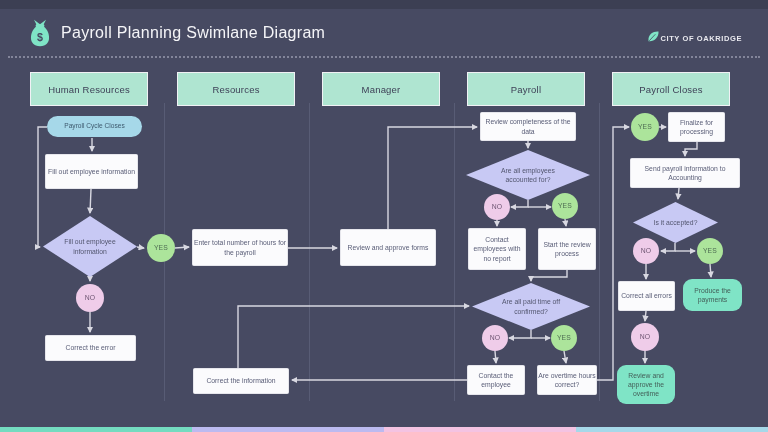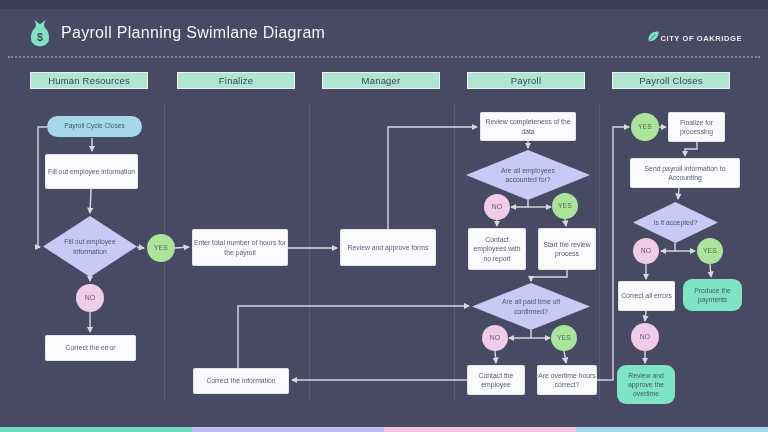--- a/index.html
+++ b/index.html
@@ -11,21 +11,21 @@
   html,body{margin:0;padding:0;background:#2b2d3d;}
   .stage{position:relative;width:768px;height:432px;background:var(--bg);overflow:hidden;
          font-family:"Liberation Sans",sans-serif;}
   .top-strip{position:absolute;left:0;top:0;width:768px;height:9px;background:var(--top-strip);}
   .title{position:absolute;left:61px;top:24px;font-size:16px;letter-spacing:.3px;
          color:var(--title-color);font-weight:500;}
   .bag{position:absolute;left:26px;top:18px;}
   .brand{position:absolute;right:26px;top:30px;display:flex;align-items:flex-end;}
   .brand-label{font-size:7.5px;font-weight:bold;letter-spacing:.6px;color:#E9E9EF;}
   .dotted-sep{position:absolute;left:8px;top:56px;width:752px;border-top:2px dotted #83859A;}
-  .lane-h{position:absolute;top:72px;height:17px;width:118px;background:var(--mint);
+  .lane-h{position:absolute;top:72px;height:34px;width:118px;background:var(--mint);
           border:1.5px solid var(--mint-border);box-sizing:border-box;display:flex;align-items:center;
           justify-content:center;font-size:9.5px;color:var(--mint-text);letter-spacing:.2px;z-index:3;}
   svg.layer{position:absolute;left:0;top:0;z-index:1;}
   .node{position:absolute;display:flex;align-items:center;justify-content:center;text-align:center;
         color:var(--text-dark);font-size:6.8px;line-height:1.35;box-sizing:border-box;z-index:2;}
   .rect{background:var(--node-white);border:1px solid var(--node-border);border-radius:1.5px;}
   .pill{background:var(--start-blue);border-radius:12px;font-size:6.6px;color:#3E5A6E;}
   .diamond{background:var(--diamond);clip-path:polygon(50% 0,100% 50%,50% 100%,0 50%);color:#53566F;}
   .diamond .dtxt{width:62%;}
   .circle{border-radius:50%;letter-spacing:.2px;}
@@ -54,21 +54,21 @@
   <div class="brand">
     <svg width="13" height="13" viewBox="0 0 14 14">
       <path d="M1.6 12 C0.8 4.4 6.8 1.2 12.4 1.6 C12.8 8.4 7 13 1.6 12 Z" fill="#7FE4C6"></path>
       <path d="M2.4 11.6 L9 4.6" stroke="#474A62" stroke-width="0.9" fill="none"></path>
     </svg>
     <span class="brand-label">CITY OF OAKRIDGE</span>
   </div>
   <div class="dotted-sep"></div>
 
   <div class="lane-h" style="left:30px">Human Resources</div>
-  <div class="lane-h" style="left:177px">Finalize</div>
+  <div class="lane-h" style="left:177px">Resources</div>
   <div class="lane-h" style="left:467px">Payroll</div>
   <div class="lane-h" style="left:322px">Manager</div>
   <div class="lane-h" style="left:612px">Payroll Closes</div>
 
   <svg class="layer" width="768" height="432">
     <defs>
       <marker id="ar" viewBox="0 0 10 10" refX="8.5" refY="5" markerWidth="4.6" markerHeight="4.6" orient="auto">
         <path d="M0 0 L10 5 L0 10 Z" fill="#D8D8E1"></path>
       </marker>
     </defs>

